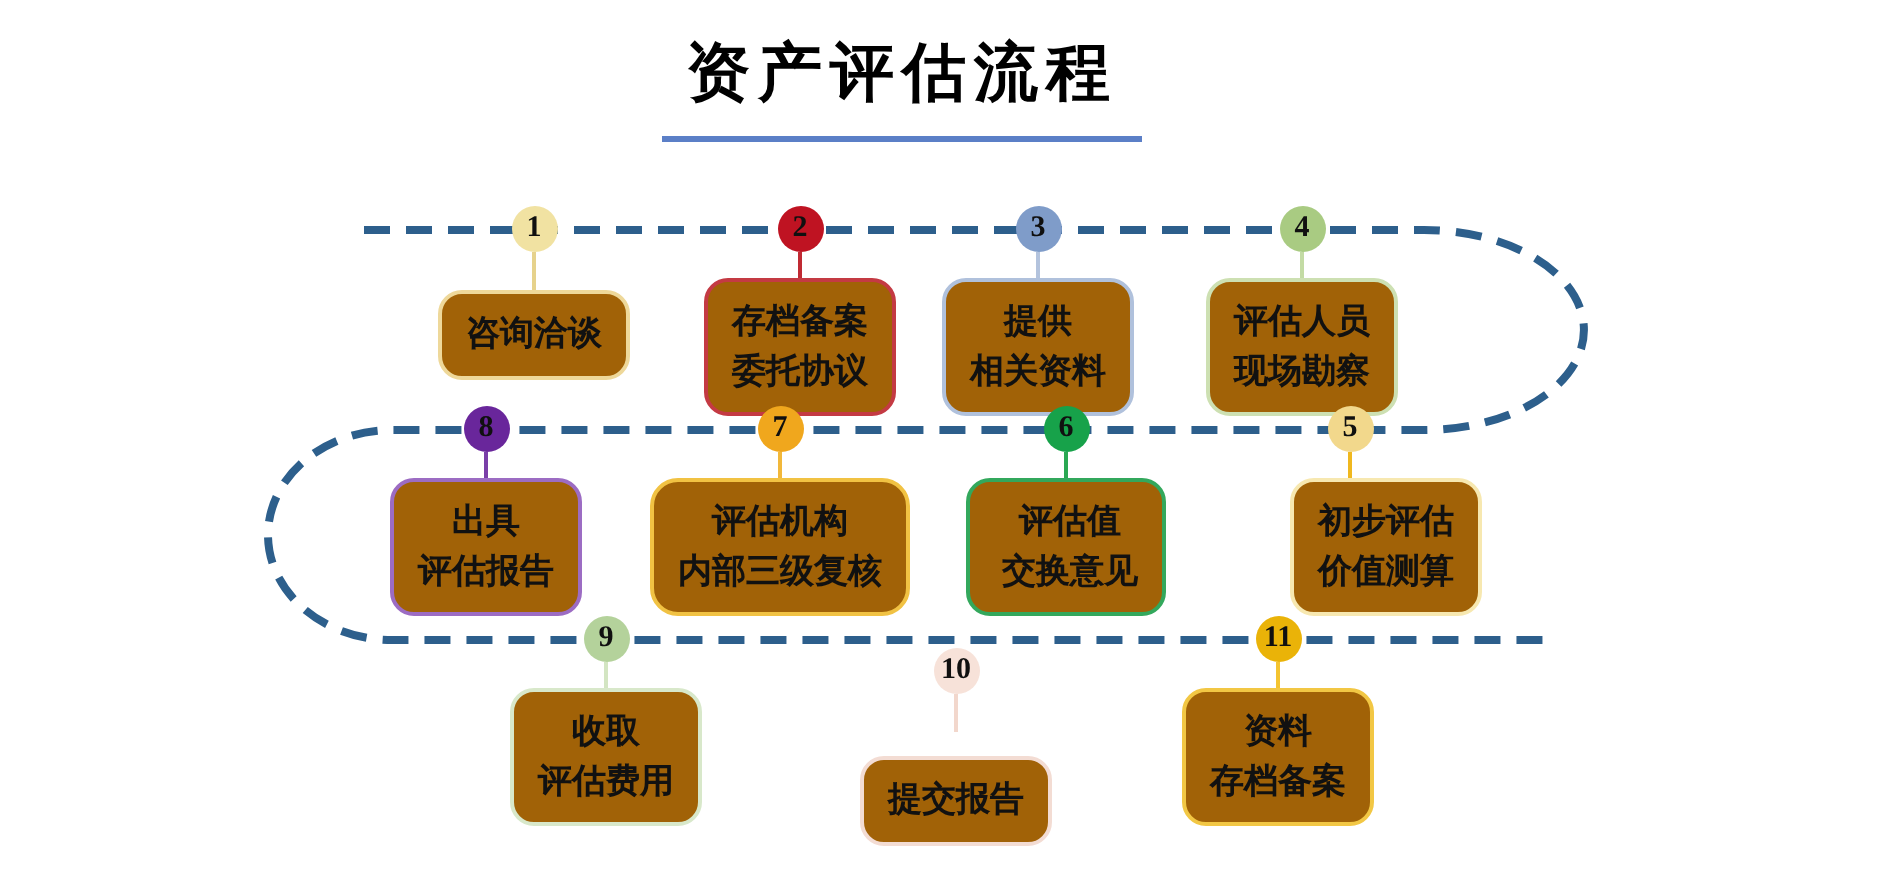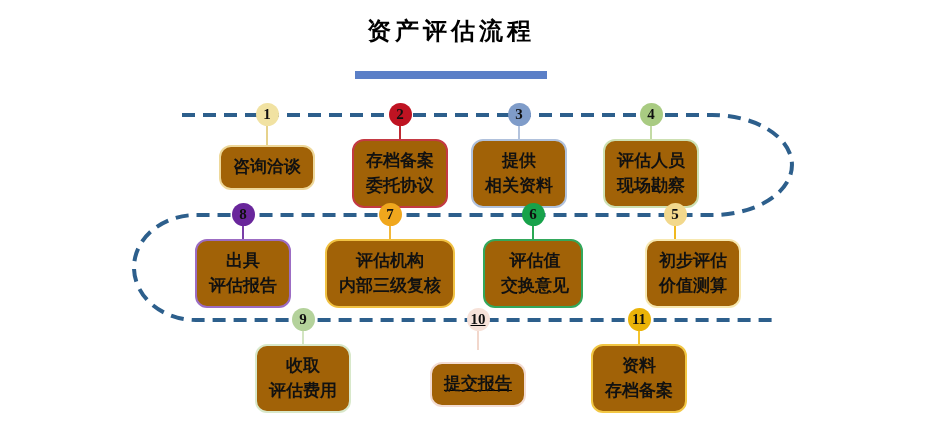--- a/index.html
+++ b/index.html
@@ -9,27 +9,27 @@
     width: 950px;
     height: 437px;
     background: #ffffff;
     font-family: "Liberation Sans", sans-serif;
   }
   .title {
     position: absolute;
     left: 451px;
     top: 15px;
     transform: translateX(-50%);
-    font-size: 24px;
+    font-size: 32px;
     font-weight: bold;
     color: #000000;
     letter-spacing: 4px;
     white-space: nowrap;
-    padding: 0 12px 24px 12px;
-    border-bottom: 8px solid #0ea5e9;
+    padding: 0 12px 9px 12px;
+    border-bottom: 3px solid #0ea5e9;
   }
   .flow-svg {
     position: absolute;
     left: 0;
     top: 0;
   }
   .step {
     position: absolute;
     transform: translateX(-50%);
     display: flex;
@@ -153,21 +153,21 @@
 
   <div class="step" style="left:303px; top:308px;">
     <div class="circle" style="background: rgb(180, 210, 155);">
         <span>9</span>
       </div>
     <div class="stem" style="background: rgb(211, 229, 194);"></div>
     <div class="box" style="border-color: rgb(216, 232, 202);">收取
 评估费用</div>
   </div>
 
-  <div class="step step--single" style="left:478px; top:308px;text-decoration:underline;">
+  <div class="step step--single" style="left:478px; top:324px;">
     <div class="circle" style="background: rgb(247, 226, 217);">
         <span>10</span>
       </div>
     <div class="stem" style="background: rgb(242, 215, 204);"></div>
     <div class="box" style="border-color: rgb(243, 220, 211); margin-top: 12px;">提交报告</div>
   </div>
 
   <div class="step" style="left:639px; top:308px;">
     <div class="circle" style="background: #eab308;">
         <span>11</span>

